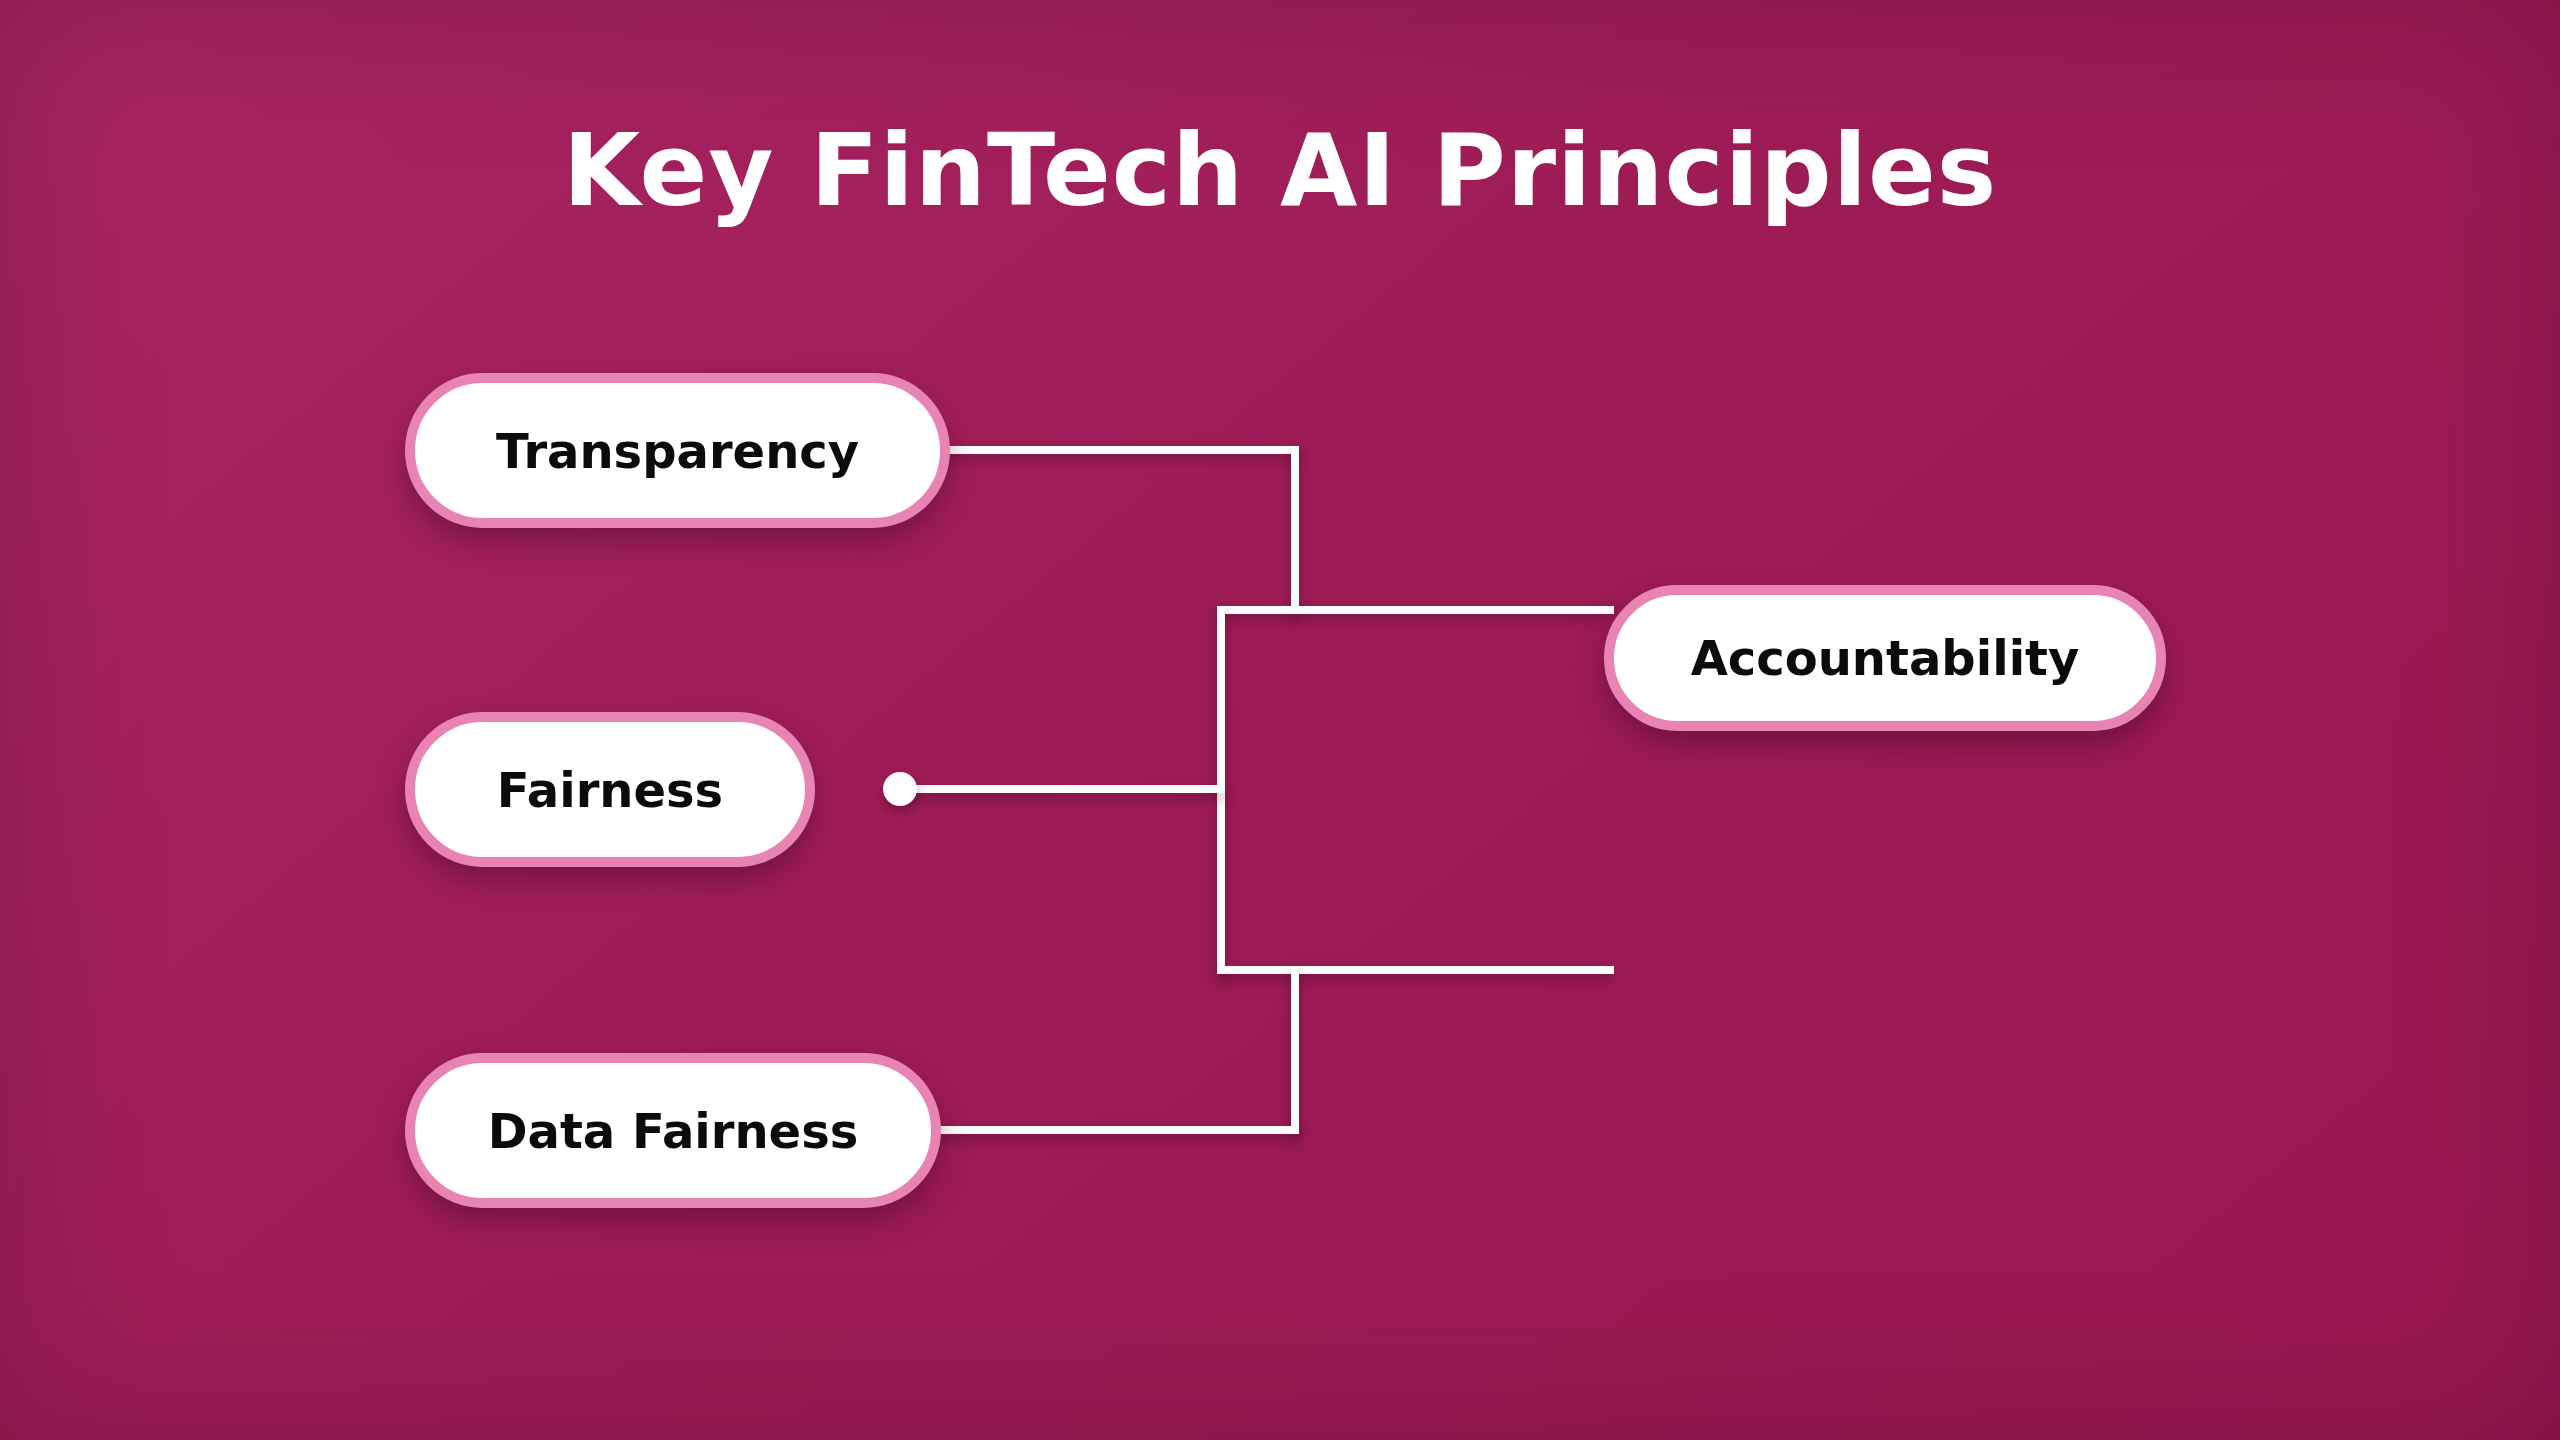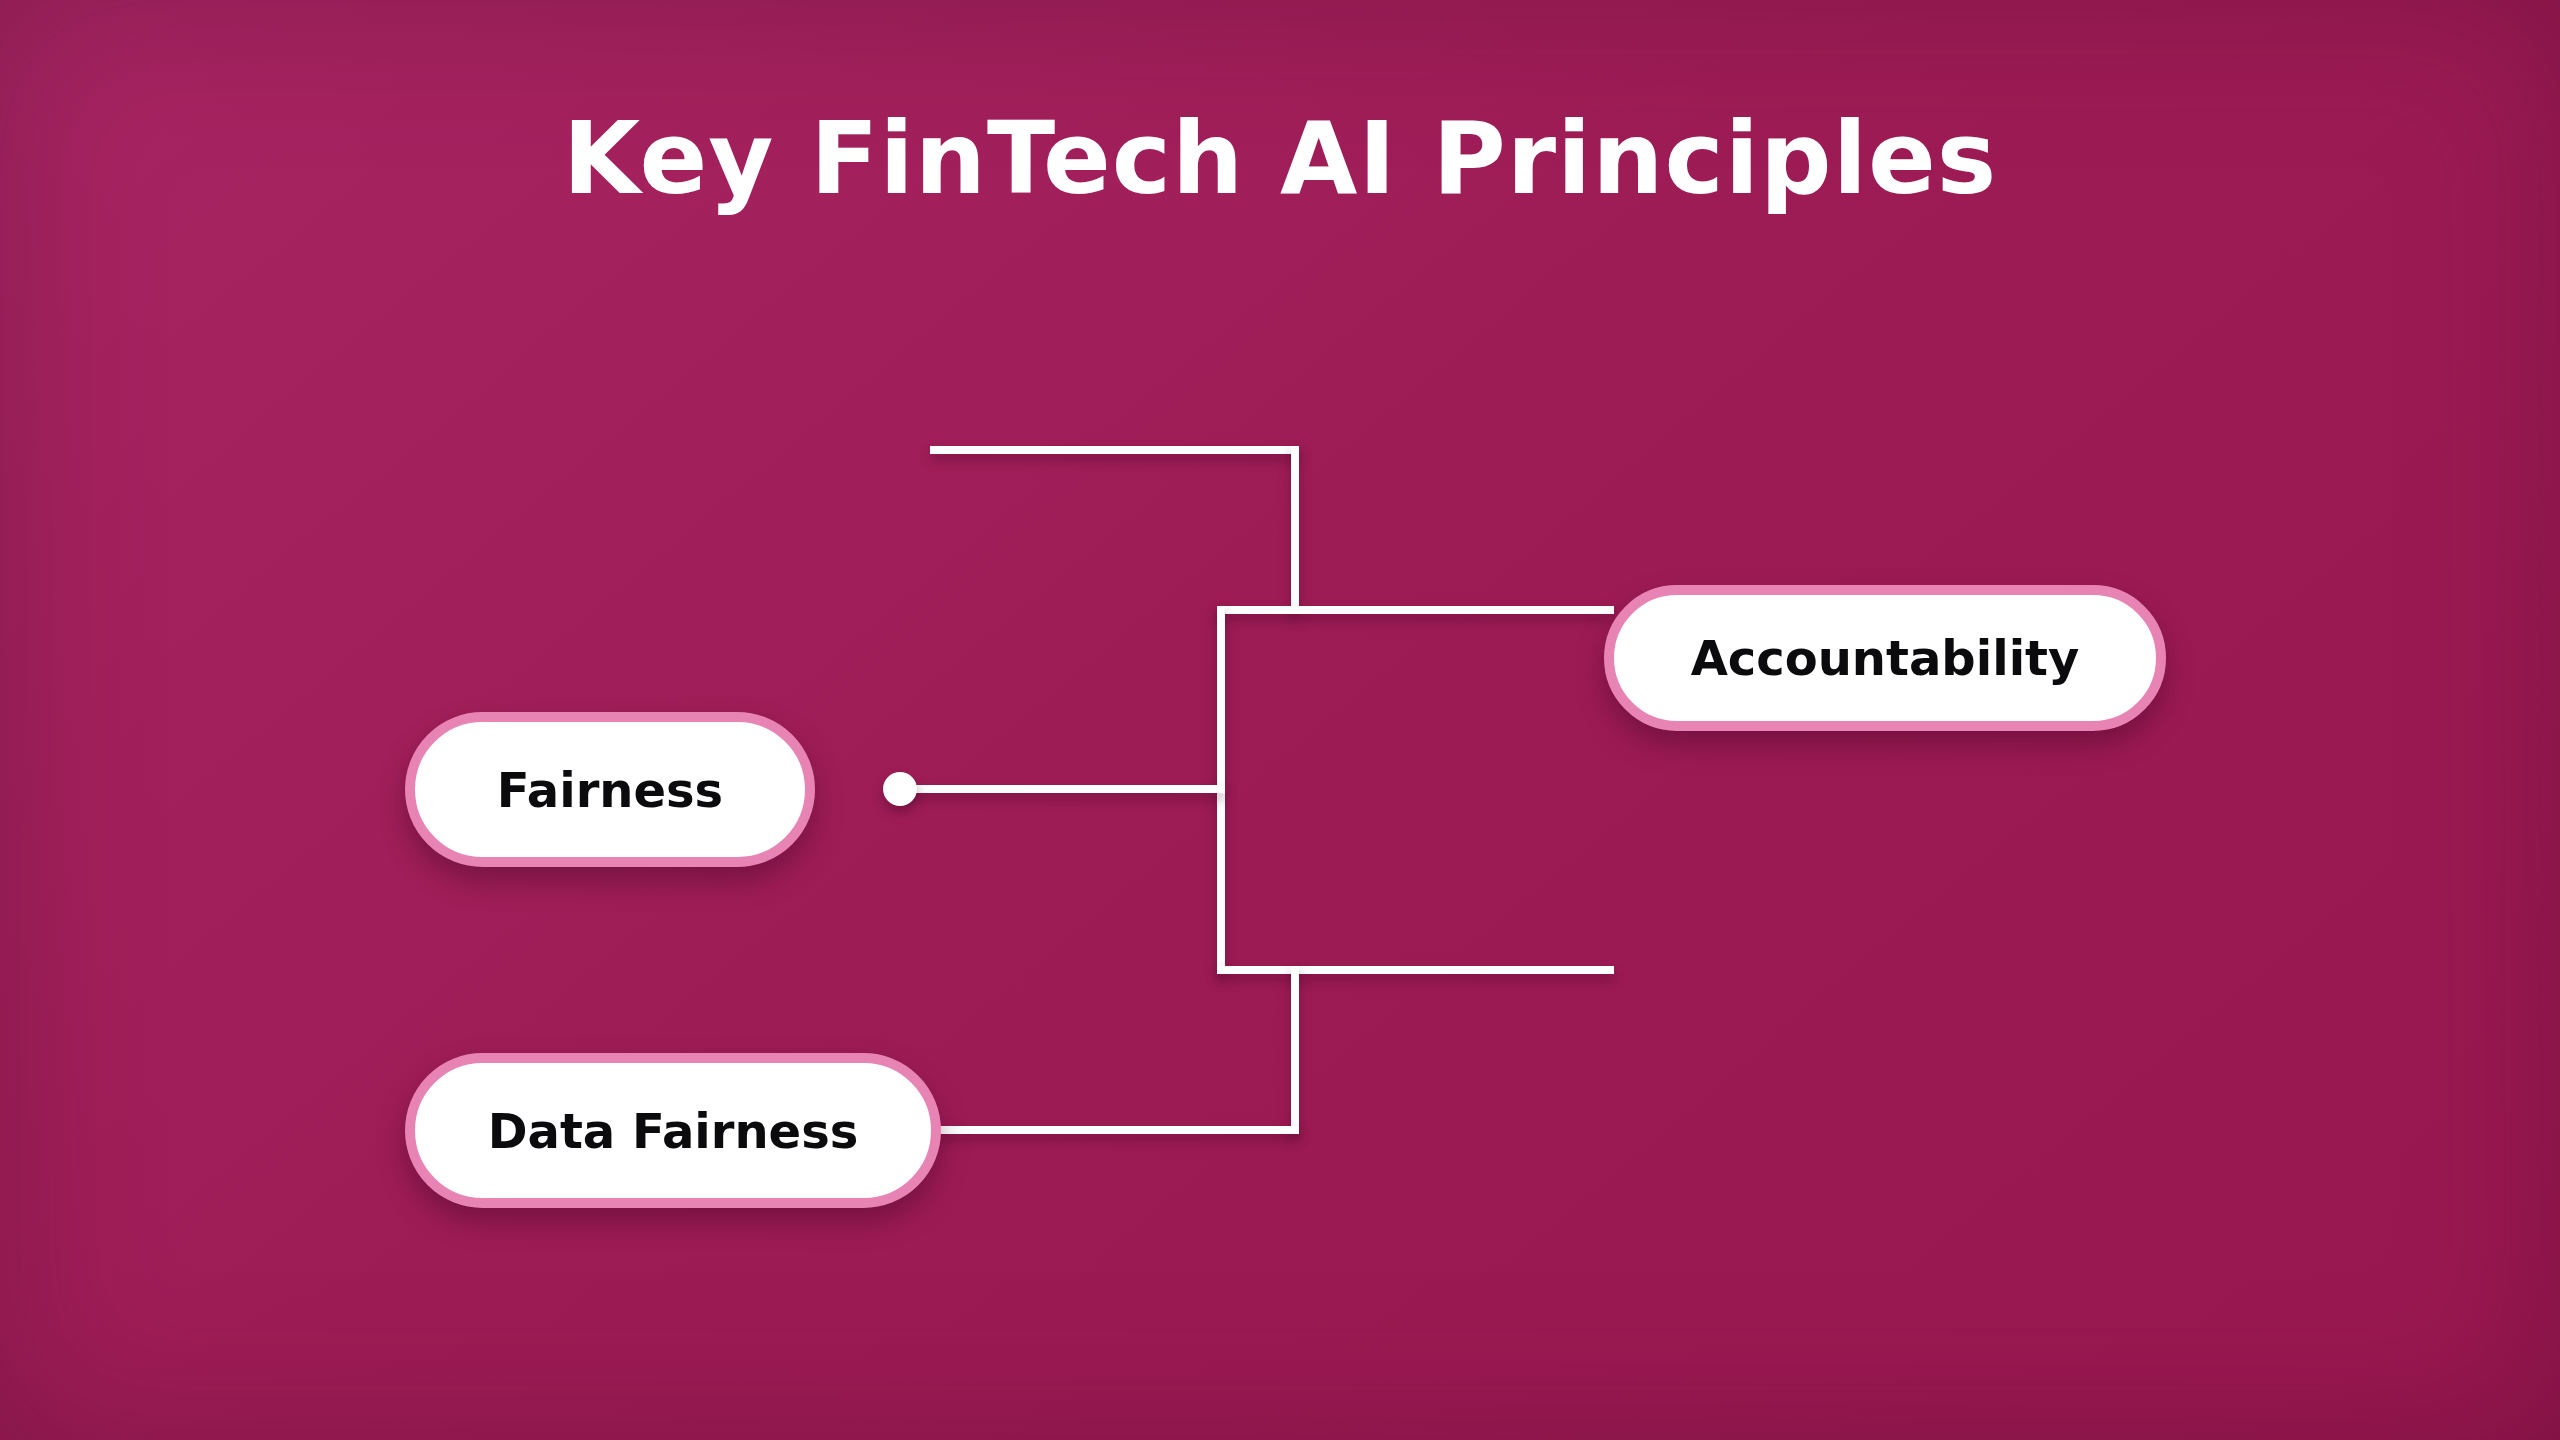--- a/index.html
+++ b/index.html
@@ -17,21 +17,21 @@
     background: linear-gradient(140deg,
       var(--c-background-start, #a82563) 0%,
       #9e1c56 45%,
       var(--c-background-end, #991750) 100%);
     box-shadow: inset 0 0 160px rgba(46, 0, 28, 0.25);
   }
   .title {
     position: absolute;
     left: 0;
     right: 0;
-    top: 100px;
+    top: 112px;
     margin: 0;
     text-align: center;
     font-size: 100px;
     font-weight: 700;
     letter-spacing: 1px;
     color: var(--c-title-text, #ffffff);
   }
   .line {
     position: absolute;
     background: var(--c-connector, #ffffff);
@@ -89,20 +89,23 @@
   <div class="line l-transparency-h"></div>
   <div class="line l-transparency-v"></div>
   <div class="line l-accountability-h"></div>
   <div class="line l-spine-v"></div>
   <div class="line l-fairness-h"></div>
   <div class="dot d-fairness"></div>
   <div class="line l-explainability-h"></div>
   <div class="line l-data-security-v"></div>
   <div class="line l-data-security-h"></div>
 
+  <div class="node n-transparency">
+    <span>Transparency</span>
+  </div>
   <div class="node n-fairness">
     <span>Fairness</span>
   </div>
   <div class="node n-data-security">
     <span>Data Fairness</span>
   </div>
   <div class="node n-accountability">
     <span>Accountability</span>
   </div>
 

